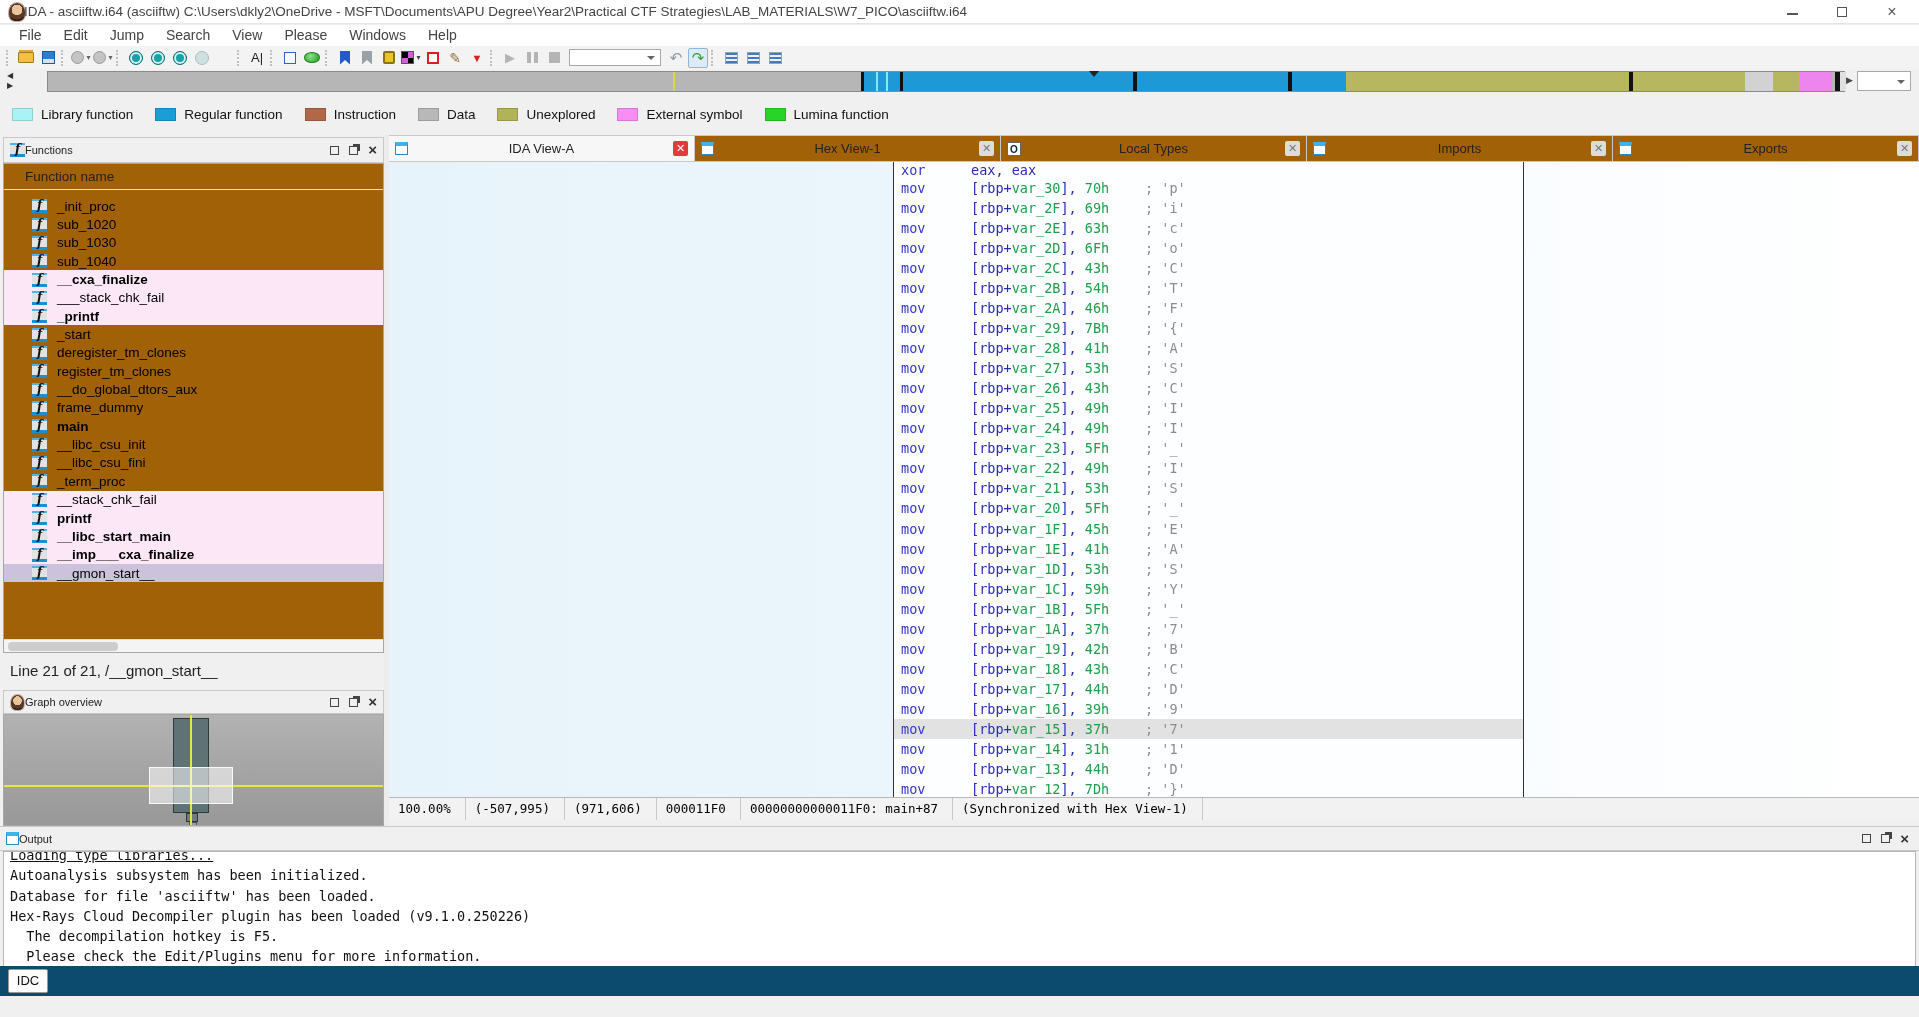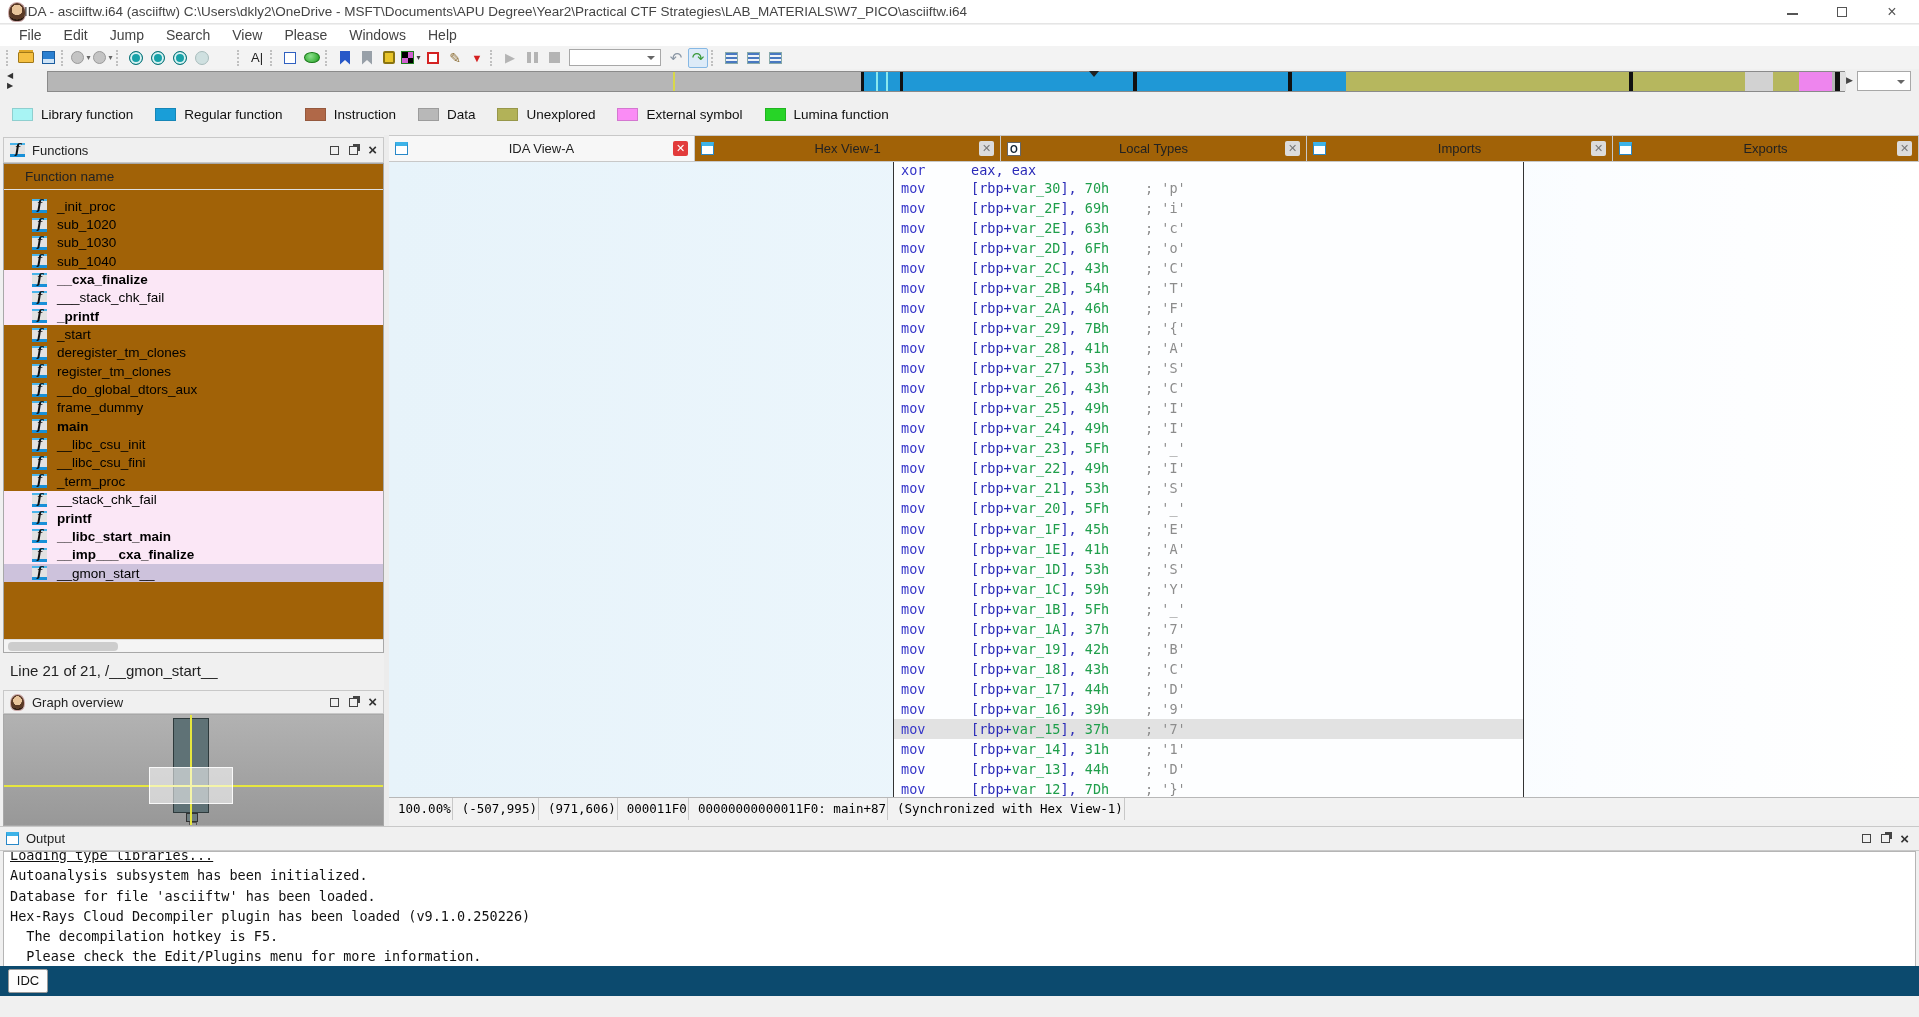--- a/index.html
+++ b/index.html
@@ -79,21 +79,21 @@
 
   
   .legendrow { position:absolute; left:0; top:96px; width:100%; height:37px; background:#f0f0f0;
                display:flex; align-items:center; padding-left:12px; }
   .legend-item { display:flex; align-items:center; margin-right:22px; }
   .legend-swatch { width:21px; height:13px; margin-right:8px; border:1px solid rgba(0,0,0,.15); }
   .legend-label { font-size:13.5px; color:#111; }
 
   
   .ptitle { background:#f0f0f0; border:1px solid #c8c8c8; display:flex; align-items:center; padding:0 6px; }
-  .ptitle .plabel { font-size:13px; color:#222; margin-left:7px; }
+  .ptitle .plabel { font-size:11px; color:#222; }
   .pbtns { margin-left:auto; display:flex; align-items:center; gap:10px; }
   .pbtn-restore i { display:block; width:9px; height:9px; border:1.5px solid #444; }
   .pbtn-float i { display:block; width:9px; height:9px; border:1.5px solid #444; box-shadow:3px -3px 0 -1px #444; }
   .pbtn-close { font-size:15px; color:#333; font-weight:bold; line-height:10px; }
   .f-glyph { width:15px; height:14px; background:#e2e2e2; border-top:2px solid #49b4ea; border-bottom:3px solid #1890d8;
              font-family:"DejaVu Serif",serif; font-style:italic; font-weight:bold; font-size:12px; line-height:9px;
              text-align:center; color:#111; flex:0 0 auto; }
   .winicon { width:13px; height:13px; background:#fff; border:1px solid #2888c8; border-top:4px solid #3db3e8; flex:0 0 auto; }
 
   
@@ -142,21 +142,21 @@
           border-left:1px solid #333; border-right:1px solid #333; }
   .dline { position:absolute; left:505px; width:629px; height:20px; font-family:"DejaVu Sans Mono",monospace;
            font-size:13.5px; line-height:20px; white-space:pre; }
   .dline.hl { background:#e2e2e2; }
   .dmn { position:absolute; left:7px; color:#3434c8; }
   .dop { position:absolute; left:77px; color:#2a2ab8; }
   .dop .v, .dop .n { color:#1e9e4a; }
   .dcm { position:absolute; left:251px; color:#8c8c8c; }
   .dstatus { position:absolute; left:0; bottom:0; width:100%; height:23px; background:#f2f2f2; border-top:1px solid #b8b8b8;
              display:flex; align-items:stretch; font-family:"DejaVu Sans Mono",monospace; font-size:12.5px; color:#000; }
-  .scell { padding:3px 1px 0 9px; border-right:1px solid #c8c8c8; white-space:pre; }
+  .scell { padding:3px 14px 0 9px; border-right:1px solid #c8c8c8; white-space:pre; }
 
   
   .opanel { position:absolute; left:0px; top:826px; width:1919px; height:170px; background:#f0f0f0; }
   .opanel .ptitle { height:25px; border-left:none; border-right:none; }
   .ocontent { position:absolute; left:3px; top:25px; width:1913px; height:141px; background:#fff;
               border:1px solid #b5b5b5; overflow:hidden; font-family:"DejaVu Sans Mono",monospace;
               font-size:13.5px; color:#111; }
   .oline { height:20.3px; line-height:20.3px; padding-left:6px; white-space:pre; }
   .oline:first-child { margin-top:-7px;text-decoration:underline; }
   .idcrow { position:absolute; left:0; top:966px; width:100%; height:30px; background:#0c4a6e; }

